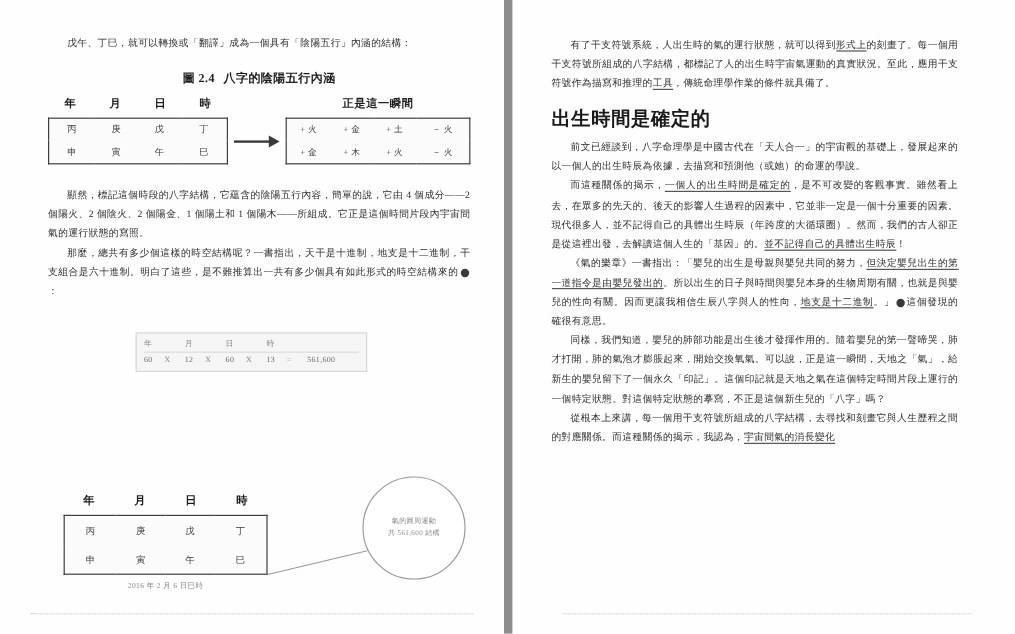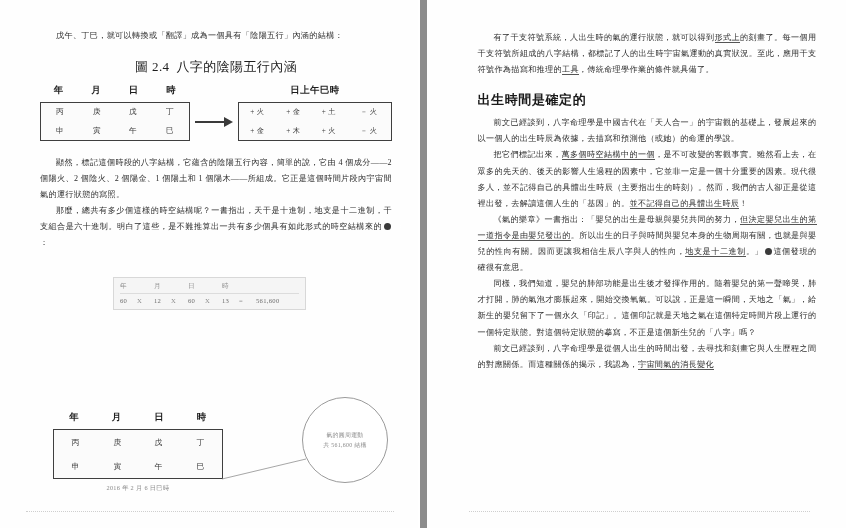--- a/index.html
+++ b/index.html
@@ -51,31 +51,31 @@
     color: #2d2d2d;
     text-align: justify;
     text-indent: 16px;
     letter-spacing: 0.35px;
     font-family: "Liberation Serif", "DejaVu Serif", serif;
   }
 
   .u { border-bottom: 0.6px solid #555; }
 
   h2.section-heading {
-    font-size: 13px;
+    font-size: 16px;
     font-weight: bold;
     color: #1a1a1a;
     letter-spacing: 0.6px;
     line-height: 18px;
     font-family: "Liberation Serif", "DejaVu Serif", serif;
   }
 
   .fig-caption {
-    font-size: 13px;
-    font-weight: normal;
+    font-size: 10px;
+    font-weight: bold;
     color: #1d1d1d;
     text-align: center;
     letter-spacing: 0.4px;
   }
   .fig-caption .num { margin-right: 7px; }
 
   .note-mark {
     display: inline-block;
     width: 7px; height: 7px;
     border-radius: 50%;
@@ -273,21 +273,21 @@
     bottom: 16px;
     height: 1px;
     border-bottom: 1px dotted #cfcfcf;
   }
   .dotted-left  { left: 26px; right: 24px; }
   .dotted-right { left: 44px; right: 36px; }
 
   
   .rp-content {
     position: absolute;
-    left: 53px;
+    left: 35px;
     top: 30px;
     width: 339px;
   }
   .rp-content p.body-text { margin-bottom: 0; }
   h2.section-heading { margin: 13px 0 6px 0; }
 </style>
 </head>
 <body>
 
 <div class="spread">
@@ -331,21 +331,21 @@
             </tbody>
               </table>
           </div>
 
           <div class="arrow">
             <div class="shaft"></div>
             <div class="head"></div>
           </div>
 
           <div class="right-block">
-            <div class="rb-title">日上午巳時</div>
+            <div class="rb-title">正是這一瞬間</div>
             <table class="wx">
               <tbody>
                   <tr>
                 <td><span class="sign">+</span><span>火</span></td>
                 <td><span class="sign">+</span><span>金</span></td>
                 <td><span class="sign">+</span><span>土</span></td>
                 <td><span class="sign">－</span><span>火</span></td>
               </tr>
               <tr>
                 <td><span class="sign">+</span><span>金</span></td>
@@ -432,26 +432,26 @@
   <div class="page page-right">
     <div class="page-inner">
       <div class="rp-content">
 
         <p class="body-text"><span>有了干支符號系統，人出生時的氣的運行狀態，就可以得到</span><span class="u">形式上</span><span>的刻畫了。每一個用干支符號所組成的八字結構，都標記了人的出生時宇宙氣運動的真實狀況。至此，應用干支符號作為描寫和推理的</span><span class="u">工具</span><span>，傳統命理學作業的條件就具備了。</span></p>
 
         <h2 class="section-heading">出生時間是確定的</h2>
 
         <p class="body-text">前文已經談到，八字命理學是中國古代在「天人合一」的宇宙觀的基礎上，發展起來的以一個人的出生時辰為依據，去描寫和預測他（或她）的命運的學說。</p>
 
-        <p class="body-text"><span>把它們標記出來，</span><span class="u">萬多個時空結構中的一個</span><span>，是不可改變的客觀事實。雖然看上去，在眾多的先天的、後天的影響人生過程的因素中，它並非一定是一個十分重要的因素。現代很多人，並不記得自己的具體出生時辰（主要指出生的時刻）。然而，我們的古人卻正是從這裡出發，去解讀這個人生的「基因」的。</span><span class="u">並不記得自己的具體出生時辰</span><span>！</span></p>
+        <p class="body-text"><span>而這種關係的揭示，</span><span class="u">一個人的出生時間是確定的</span><span>，是不可改變的客觀事實。雖然看上去，在眾多的先天的、後天的影響人生過程的因素中，它並非一定是一個十分重要的因素。現代很多人，並不記得自己的具體出生時辰（年跨度的大循環圈）。然而，我們的古人卻正是從這裡出發，去解讀這個人生的「基因」的。</span><span class="u">並不記得自己的具體出生時辰</span><span>！</span></p>
 
         <p class="body-text"><span>《氣的樂章》一書指出：「嬰兒的出生是母親與嬰兒共同的努力，</span><span class="u">但決定嬰兒出生的第一道指令是由嬰兒發出的</span><span>。所以出生的日子與時間與嬰兒本身的生物周期有關，也就是與嬰兒的性向有關。因而更讓我相信生辰八字與人的性向，</span><span class="u">地支是十二進制</span><span>。」</span><span class="note-mark">2</span><span>這個發現的確很有意思。</span></p>
 
         <p class="body-text">同樣，我們知道，嬰兒的肺部功能是出生後才發揮作用的。隨着嬰兒的第一聲啼哭，肺才打開，肺的氣泡才膨脹起來，開始交換氧氣。可以說，正是這一瞬間，天地之「氣」，給新生的嬰兒留下了一個永久「印記」。這個印記就是天地之氣在這個特定時間片段上運行的一個特定狀態。對這個特定狀態的摹寫，不正是這個新生兒的「八字」嗎？</p>
 
-        <p class="body-text"><span>前文已經談到，八字命理學是從個人出生的時間出發，去尋找和刻畫它與人生歷程之間的對應關係。而這種關係的揭示，我認為，</span><span class="u">宇宙間氣的消長變化</span></p>
+        <p class="body-text"><span>從根本上來講，每一個用干支符號所組成的八字結構，去尋找和刻畫它與人生歷程之間的對應關係。而這種關係的揭示，我認為，</span><span class="u">宇宙間氣的消長變化</span></p>
       </div>
 
       <div class="dotted-rule dotted-right"></div>
     </div>
   </div>
 
 </div>
 
 </body></html>

